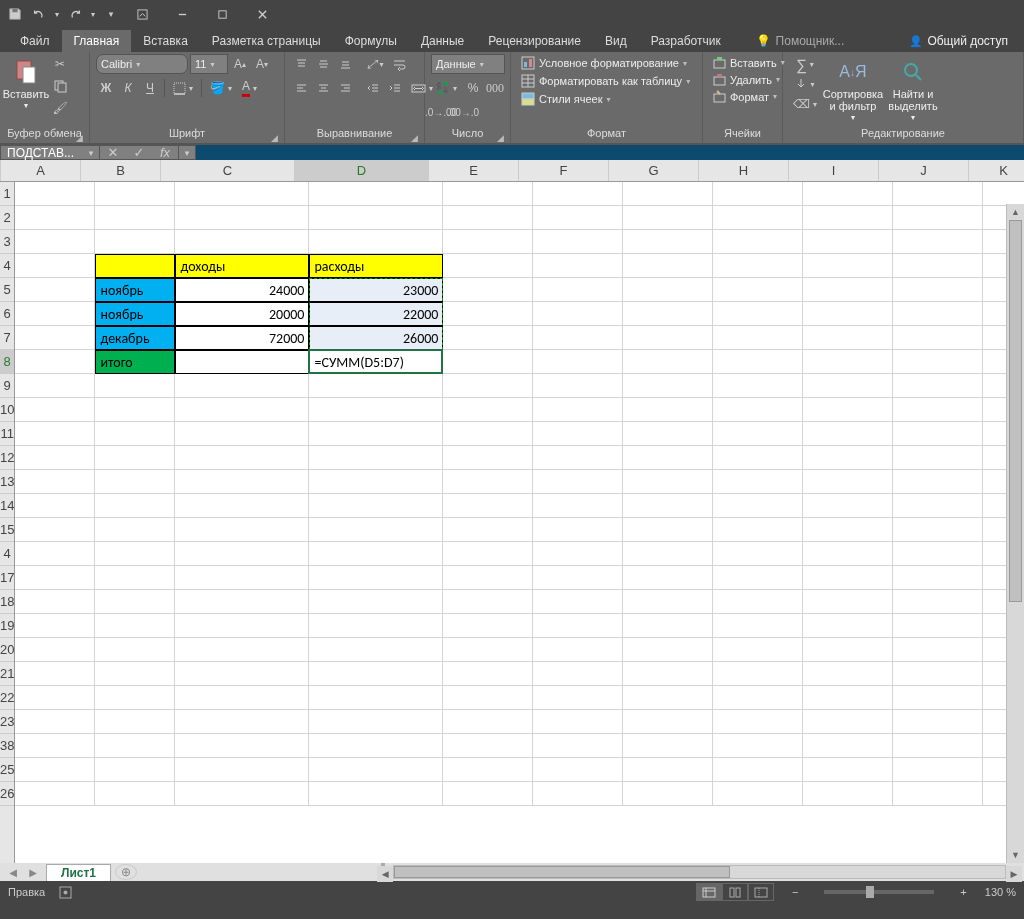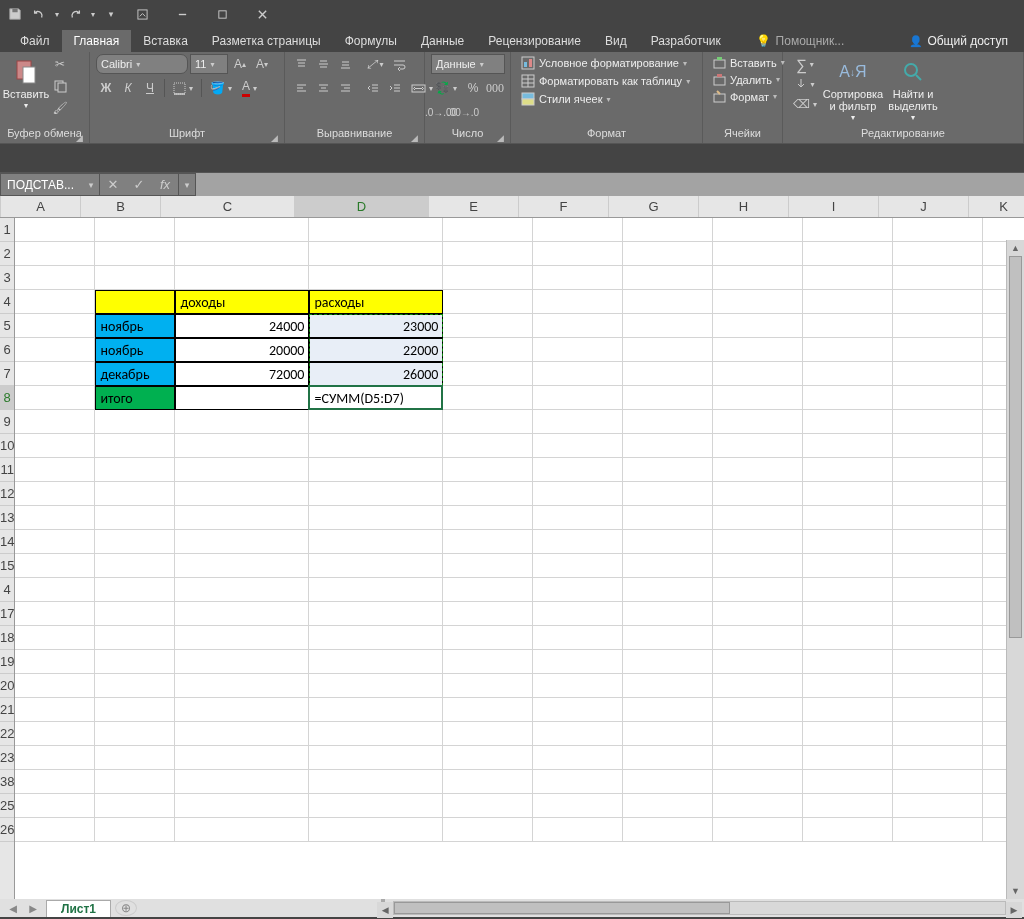--- a/index.html
+++ b/index.html
@@ -32,21 +32,21 @@
 .mini-col { display: flex; flex-direction: column; gap: 2px; }
 .mini-btn { width: 20px; height: 20px; display:flex; align-items:center; justify-content:center; color:#ccc; cursor:pointer; font-size:12px;}
 .mini-btn.w { width: auto; padding: 0 4px; gap:3px;}
 .combo { height: 20px; background: #808080; border: 1px solid #555; color: #eee; display: flex; align-items: center; padding: 0 4px; font-size: 11px; gap:4px;}
 .combo .arrow { font-size: 8px; color: #ccc; }
 .row { display: flex; gap: 2px; align-items: center; }
 .menu-item { display:flex; align-items:center; gap:4px; padding:2px 4px; color:#eee; font-size:11px; cursor:pointer; white-space:nowrap;}
 .menu-item .drop { font-size:8px; color:#bbb; margin-left:auto;}
 
 
-.formula-bar-row { height: 24px; background: #a3a3a3; display: flex; align-items: stretch; border-top:1px solid #555;margin-top:28px; }
+.formula-bar-row { height: 16px; background: #0c4a6e; display: flex; align-items: stretch; border-top:1px solid #555; }
 .name-box { width: 100px; background: #808080; border: 1px solid #555; display:flex; align-items:center;}
 .name-box input { flex:1; background: transparent; border: none; color: #fff; padding: 0 6px; font-size: 12px; width: 80px; outline:none;}
 .name-box .arrow { width:16px; text-align:center; font-size:9px; color:#ccc; cursor:pointer;}
 .fb-btns { display:flex; align-items:center; background:#808080; border-top:1px solid #555; border-bottom:1px solid #555;}
 .fb-btn { width: 26px; display:flex; align-items:center; justify-content:center; color:#ccc; cursor:pointer; font-size:13px; height:100%;}
 .formula-input { flex:1; background:#fff; color:#000; border:1px solid #555; padding: 0 6px; font-size: 13px; outline:none; font-family: Calibri, sans-serif; display:flex; align-items:center;}
 .formula-input .arg { color:#0070c0;}
 .fb-expand { width:18px; background:#808080; display:flex; align-items:center; justify-content:center; border:1px solid #555; color:#ccc; font-size:9px; cursor:pointer;}
 
 

